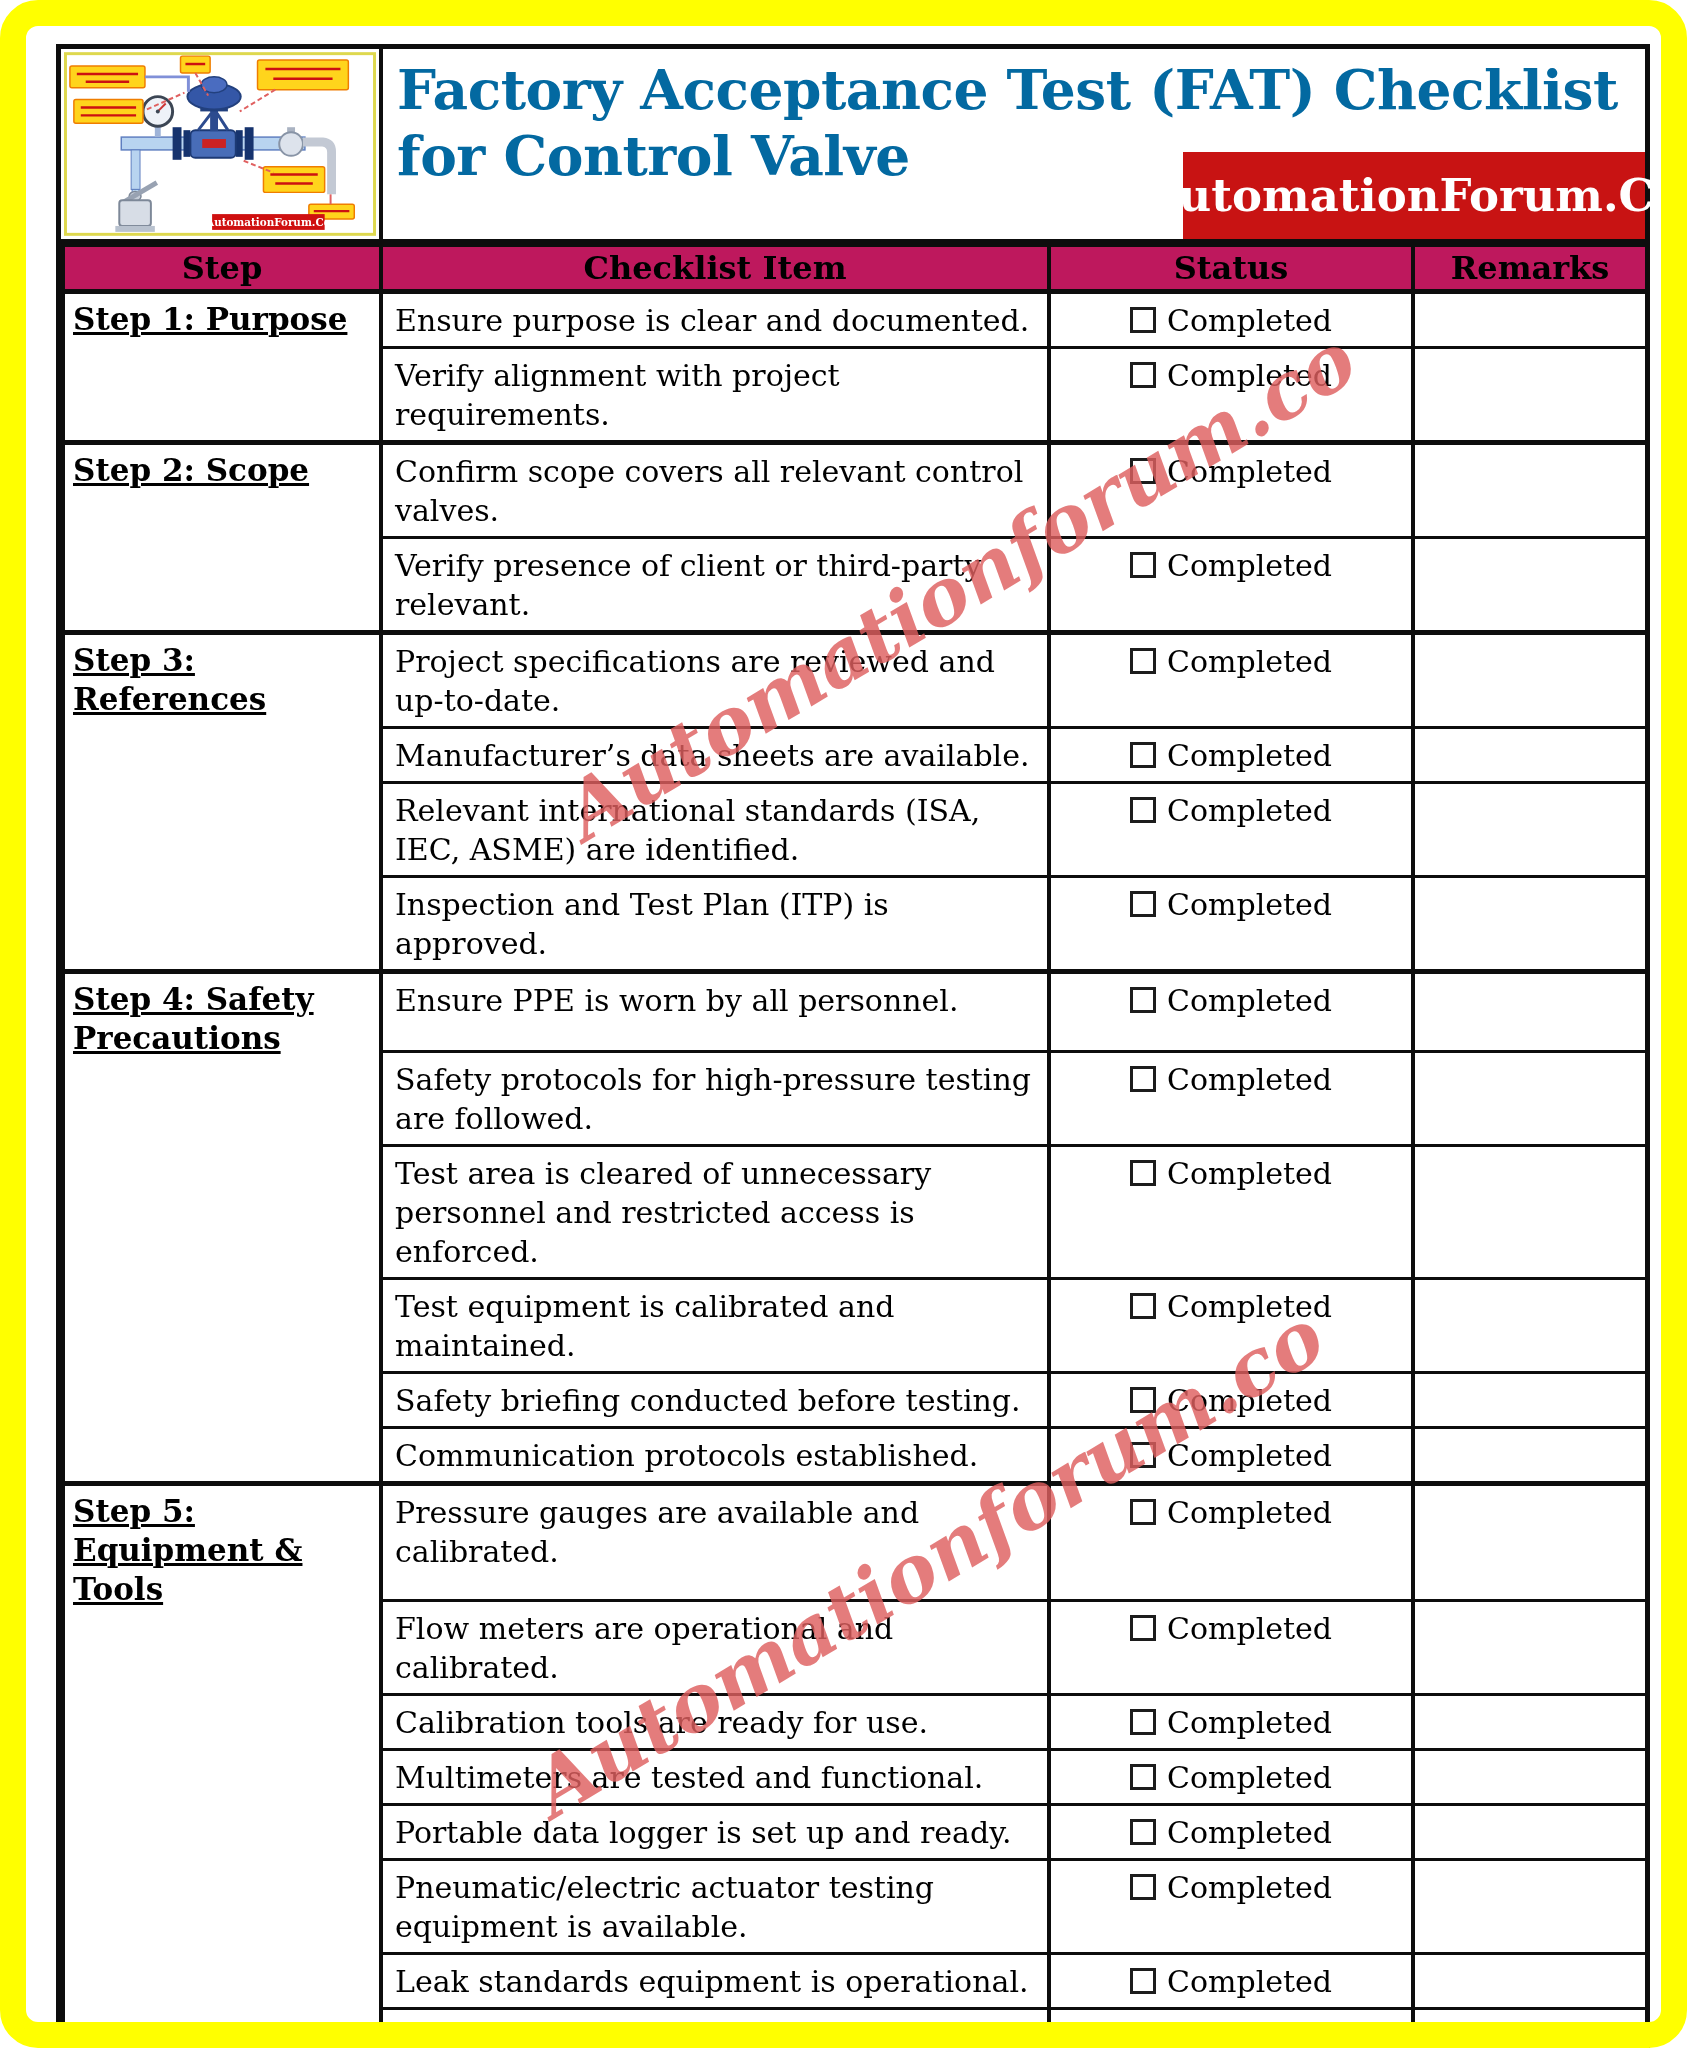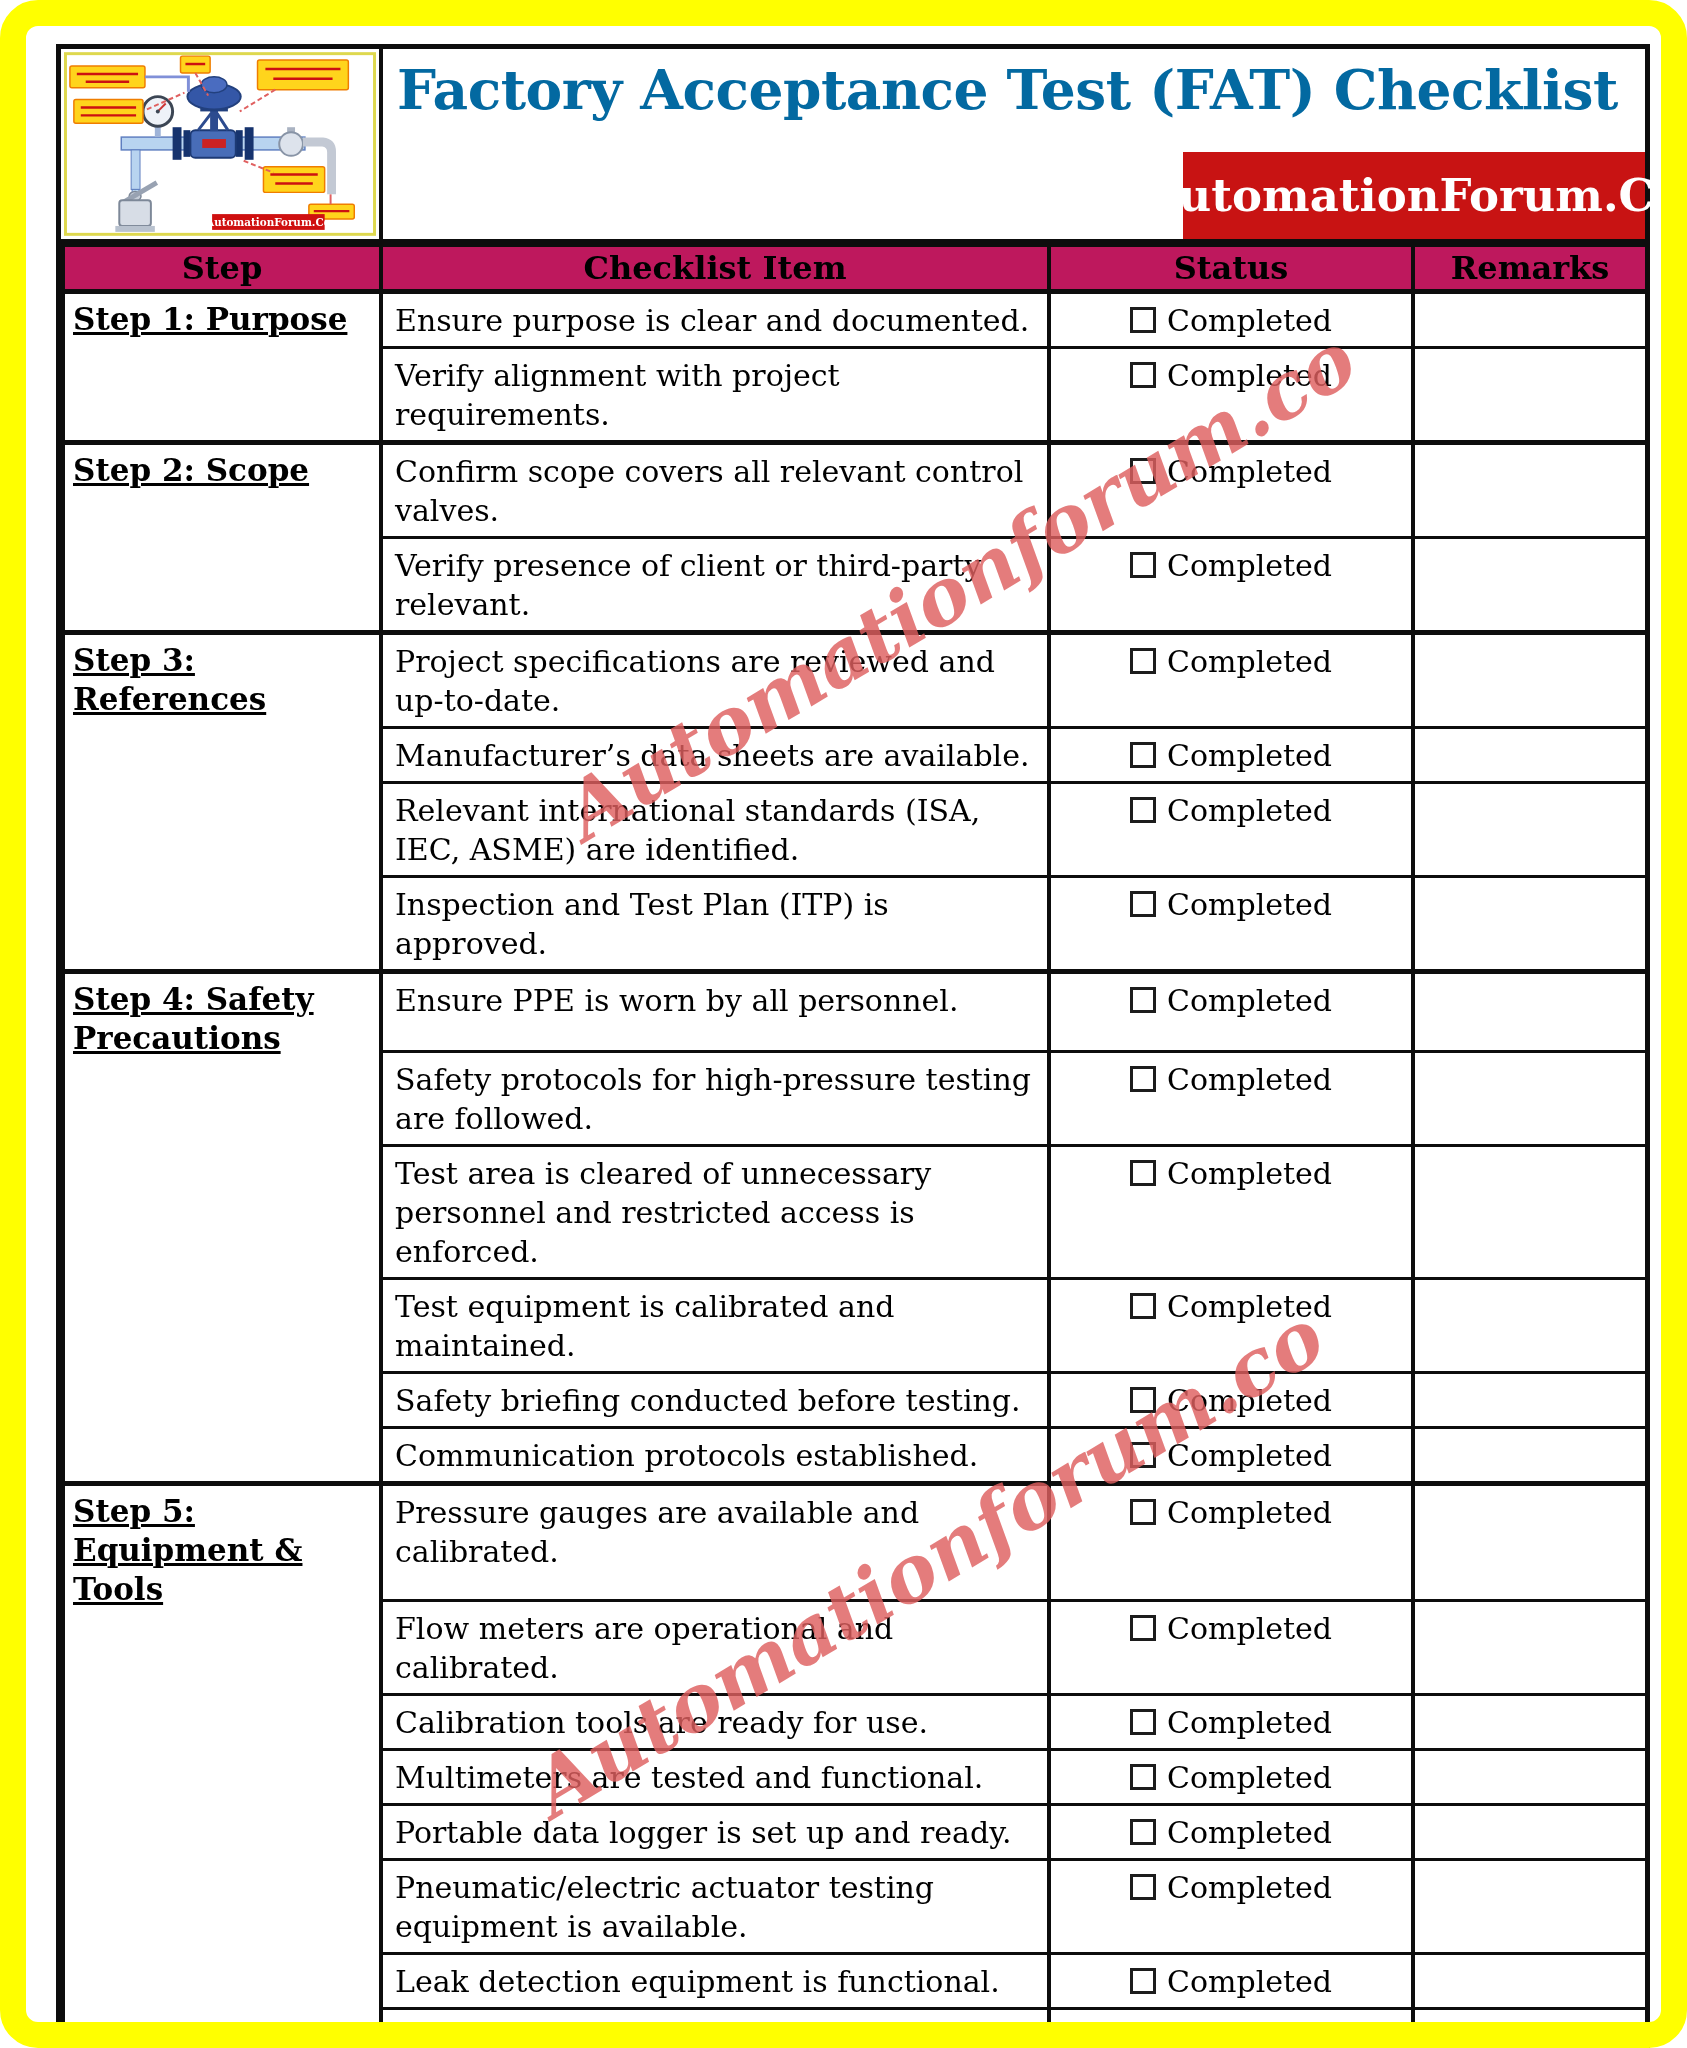--- a/index.html
+++ b/index.html
@@ -152,20 +152,21 @@
           <g>
             <rect x="150" y="164" width="114" height="16" fill="#cf1010"></rect>
             <text x="207" y="176.5" text-anchor="middle" font-size="10.5" font-weight="bold" fill="#ffffff">AutomationForum.Co</text>
           </g>
         </svg>
       </div>
 
       <div class="title-cell">
         <div class="doc-title">
           <span>Factory Acceptance Test (FAT) Checklist</span><br>
+          <span>for Control Valve</span>
         </div>
         <div class="brand-banner">AutomationForum.Co</div>
       </div>
     </div>
 
     <table class="fat">
       <colgroup>
         <col style="width:318px">
           <col style="width:668px">
           <col style="width:364px">
@@ -279,21 +280,21 @@
             <td class="item-cell">Portable data logger is set up and ready.</td>
             <td class="status-cell"><span class="cb"></span><span>Completed</span></td>
             <td class="remarks-cell"></td>
           </tr>
           <tr style="height: 80px;">
             <td class="item-cell">Pneumatic/electric actuator testing equipment is available.</td>
             <td class="status-cell"><span class="cb"></span><span>Completed</span></td>
             <td class="remarks-cell"></td>
           </tr>
           <tr style="height: 46px;">
-            <td class="item-cell">Leak detection equipment is functional.</td>
+            <td class="item-cell">Leak standards equipment is operational.</td>
             <td class="status-cell"><span class="cb"></span><span>Completed</span></td>
             <td class="remarks-cell"></td>
           </tr>
           <tr style="height: 48px;">
             <td class="item-cell">Safety gear is available for all personnel.</td>
             <td class="status-cell"><span class="cb"></span><span>Completed</span></td>
             <td class="remarks-cell"></td>
           </tr>
         </tbody>
     </table>

